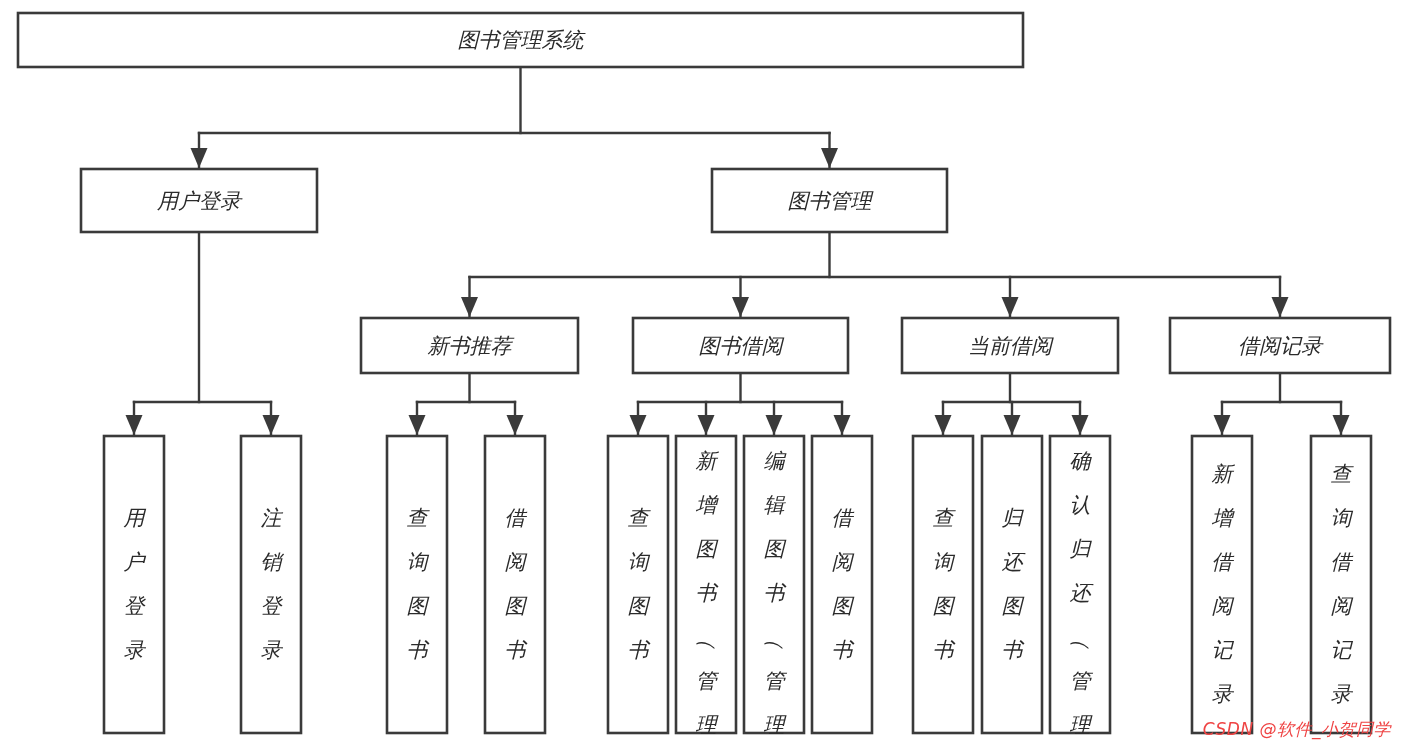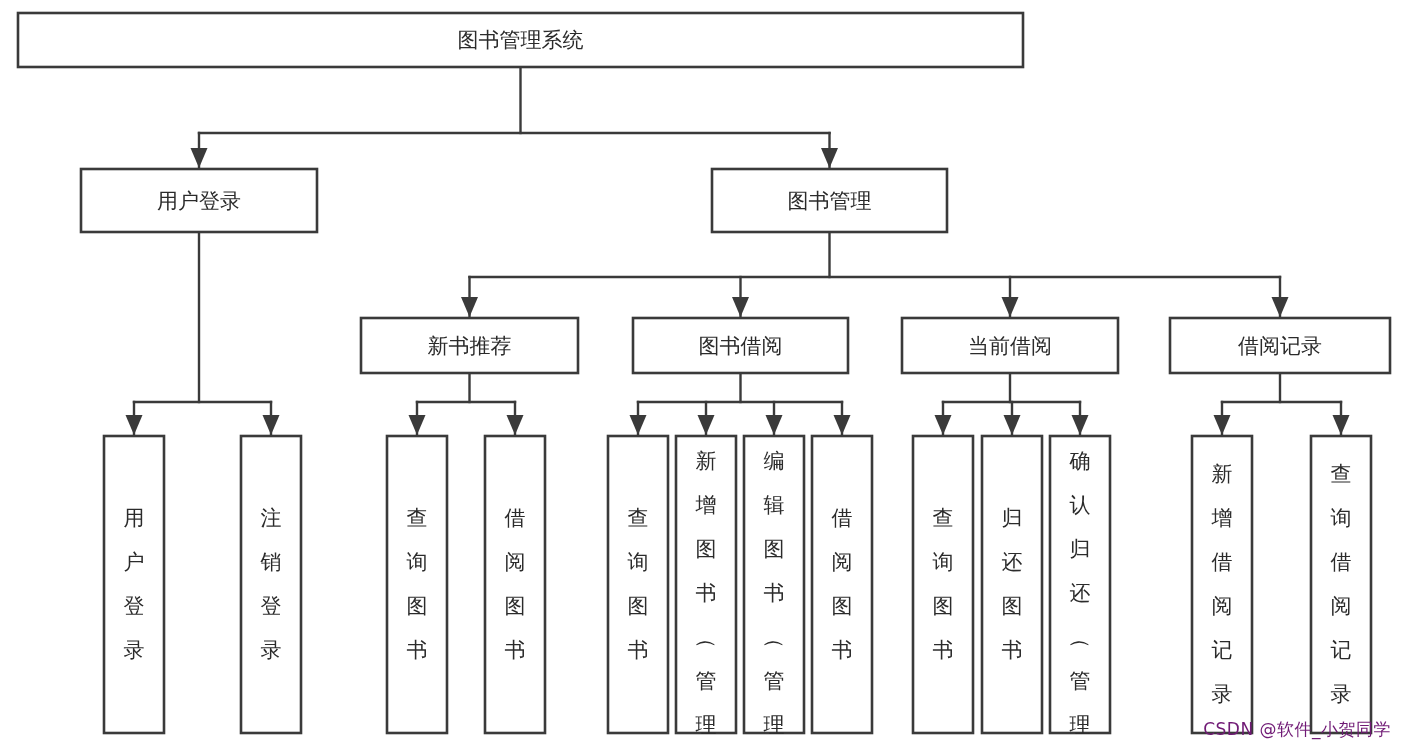--- a/index.html
+++ b/index.html
@@ -12,20 +12,21 @@
     width: 1405px;
     height: 747px;
     font-family: "DejaVu Sans", "Liberation Sans", sans-serif;
     overflow: hidden;
     position: relative;
   }
   #diagram-root {
     position: relative;
     width: 1405px;
     height: 747px;
+    font-style: italic;
   }
   svg.flowchart {
     position: absolute;
     top: 0;
     left: 0;
     width: 1405px;
     height: 747px;
     display: block;
   }
   .box-rect {
@@ -56,21 +57,21 @@
     font-size: 21px;
     text-anchor: middle;
     dominant-baseline: middle;
   }
   .watermark {
     position: absolute;
     right: 14px;
     bottom: 6px;
     font-family: "DejaVu Sans", "Liberation Sans", sans-serif;
     font-size: 17px;
-    color: #701a75;
+    color: #ef4444;
     letter-spacing: 0.5px;
     white-space: nowrap;
     pointer-events: none;
     margin-left: 48px;
   }
 </style>
 </head>
 <body>
 
 <div id="diagram-root">

